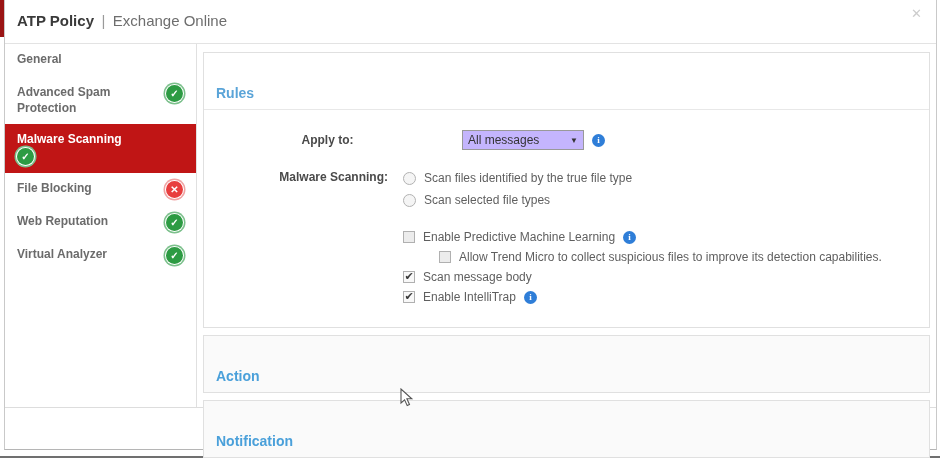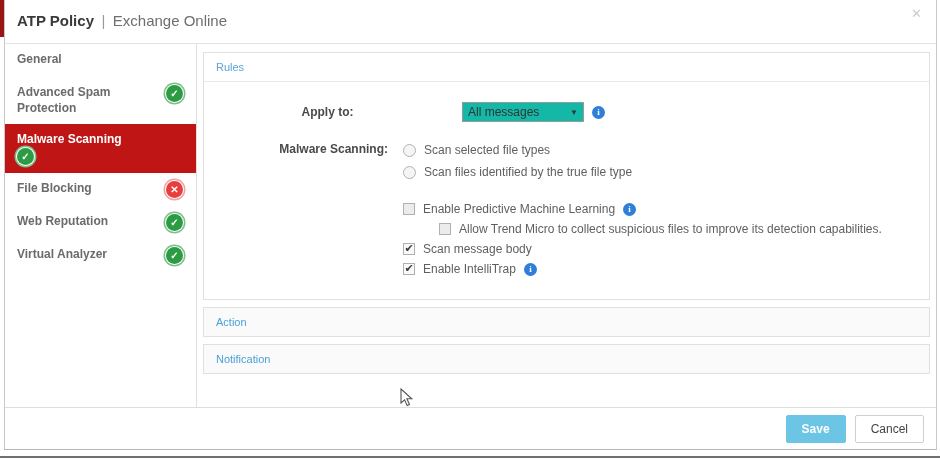--- a/index.html
+++ b/index.html
@@ -31,30 +31,30 @@
   .status-icon { width:17px; height:17px; border-radius:50%; flex:0 0 17px;
                  display:flex; align-items:center; justify-content:center;
                  color:#fff; font-size:10px; font-weight:bold; }
   .status-ok    { background:#2d9b43; box-shadow:0 0 0 1px #ffffff, 0 0 0 2.5px #7cc08c; }
   .status-error { background:#e83e3e; box-shadow:0 0 0 1px #ffffff, 0 0 0 2.5px #f0a3a3; }
   .status-none  { visibility:hidden; }
 
   
   .content { flex:1 1 auto; padding:8px 6px 0 6px; position:relative; }
   .panel { border:1px solid #e0e0e0; background:#fff; }
-  .panel-header { padding:8px 12px; font-size:11px; font-weight:normal; color:#5aa4d8; cursor:pointer; }
+  .panel-header { padding:8px 12px; font-size:14px; font-weight:bold; color:#5aa4d8; cursor:pointer;margin-top:24px; }
   .panel.expanded .panel-header { border-bottom:1px solid #e8e8e8; }
   .panel.collapsed { background:#fafafa; margin-top:7px; }
   .panel.collapsed .panel-header { color:#4aa0da; }
 
   .rules-body { padding:0 0 20px 0; font-size:12px; color:#5f5f5f; }
 
   .row-apply { display:flex; align-items:center; margin-top:20px; }
   .row-apply .apply-label { width:247px; text-align:center; font-weight:bold; color:#4a4a4a; }
-  .selectbox { margin-left:11px; width:122px; height:20px; border:1px solid #999; background:#14b8a6;
+  .selectbox { margin-left:11px; width:122px; height:20px; border:1px solid #999; background:#c4b5fd;
                display:flex; align-items:center; justify-content:space-between; padding:0 5px; cursor:pointer; }
   .selectbox .sel-text { font-size:12px; color:#333; }
   .selectbox .sel-arrow { font-size:8px; color:#333; }
 
   .info-icon { width:13px; height:13px; border-radius:50%; background:#2f7ed8; color:#fff;
                font-size:9px; font-weight:bold; font-family:"Liberation Serif", serif;
                display:inline-flex; align-items:center; justify-content:center; margin-left:8px; cursor:pointer; flex:0 0 13px; }
 
   .row-malware { display:flex; margin-top:17px; }
   .row-malware .mw-label { width:184px; text-align:right; font-weight:bold; color:#4a4a4a; padding-top:3px; }
@@ -140,25 +140,25 @@
               </div>
               <span class="info-icon">i</span>
             </div>
 
             <div class="row-malware">
               <span class="mw-label">Malware Scanning:</span>
               <div class="controls-col">
 
                 <div class="radio-row">
                   <span class="radio"></span>
-                  <span>Scan selected file types</span>
+                  <span>Scan files identified by the true file type</span>
                 </div>
                 <div class="radio-row">
                   <span class="radio"></span>
-                  <span>Scan files identified by the true file type</span>
+                  <span>Scan selected file types</span>
                 </div>
 
                 <div class="cb-group">
                   <div class="cb-row">
                     <span class="checkbox"></span>
                     <span>Enable Predictive Machine Learning</span>
                     <span class="info-icon">i</span>
                   </div>
                   <div class="cb-row indent">
                     <span class="checkbox"></span>

